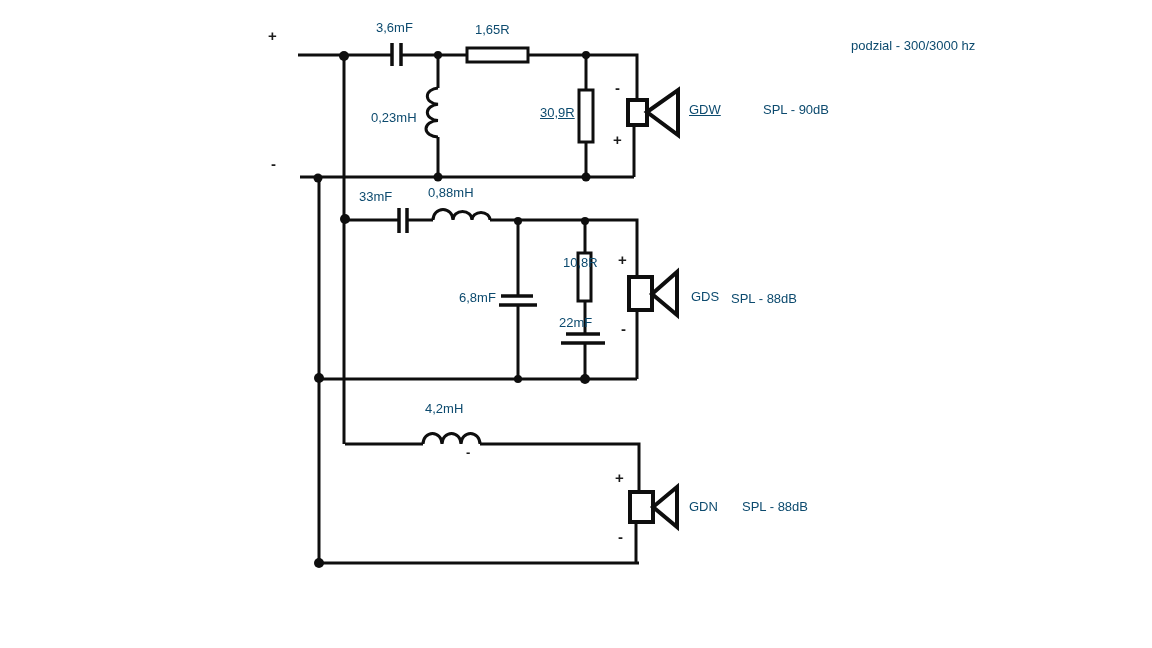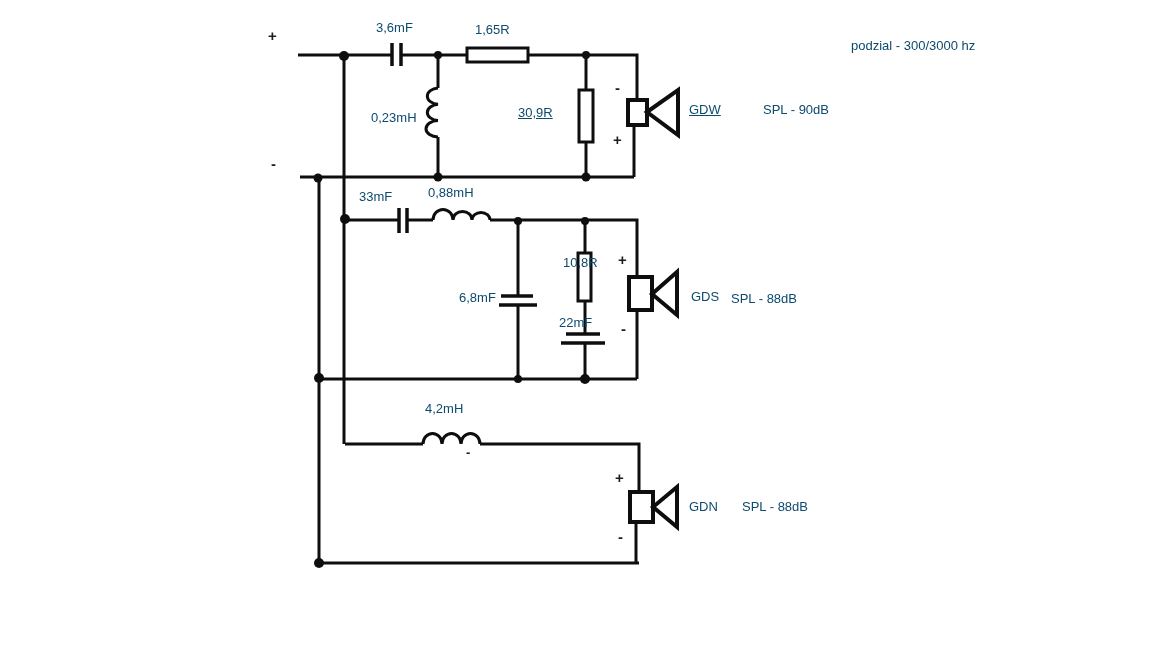--- a/index.html
+++ b/index.html
@@ -118,21 +118,21 @@
     </g>
   </svg>
 
   <div class="lbl sign" style="left:268px; top:28px;">+</div>
   <div class="lbl sign" style="left:271px; top:156px;">-</div>
   <div class="lbl" style="left:851px; top:39px;">podzial - 300/3000 hz</div>
 
   <div class="lbl" style="left:376px; top:21px;">3,6mF</div>
   <div class="lbl" style="left:475px; top:23px;">1,65R</div>
   <div class="lbl" style="left:371px; top:111px;">0,23mH</div>
-  <div class="lbl" style="left:518px; top:106px;text-decoration:underline;">30,9R</div>
+  <div class="lbl" style="left:540px; top:106px;text-decoration:underline;">30,9R</div>
   <div class="lbl sign" style="left:615px; top:80px;">-</div>
   <div class="lbl sign" style="left:613px; top:132px;">+</div>
   <div class="lbl" style="left:689px; top:103px;text-decoration:underline;">GDW</div>
   <div class="lbl" style="left:763px; top:103px;">SPL - 90dB</div>
 
   <div class="lbl" style="left:359px; top:190px;">33mF</div>
   <div class="lbl" style="left:428px; top:186px;">0,88mH</div>
   <div class="lbl" style="left:531px; top:256px;margin-left:32px;">10,8R</div>
   <div class="lbl" style="left:459px; top:291px;">6,8mF</div>
   <div class="lbl" style="left:559px; top:316px;">22mF</div>

